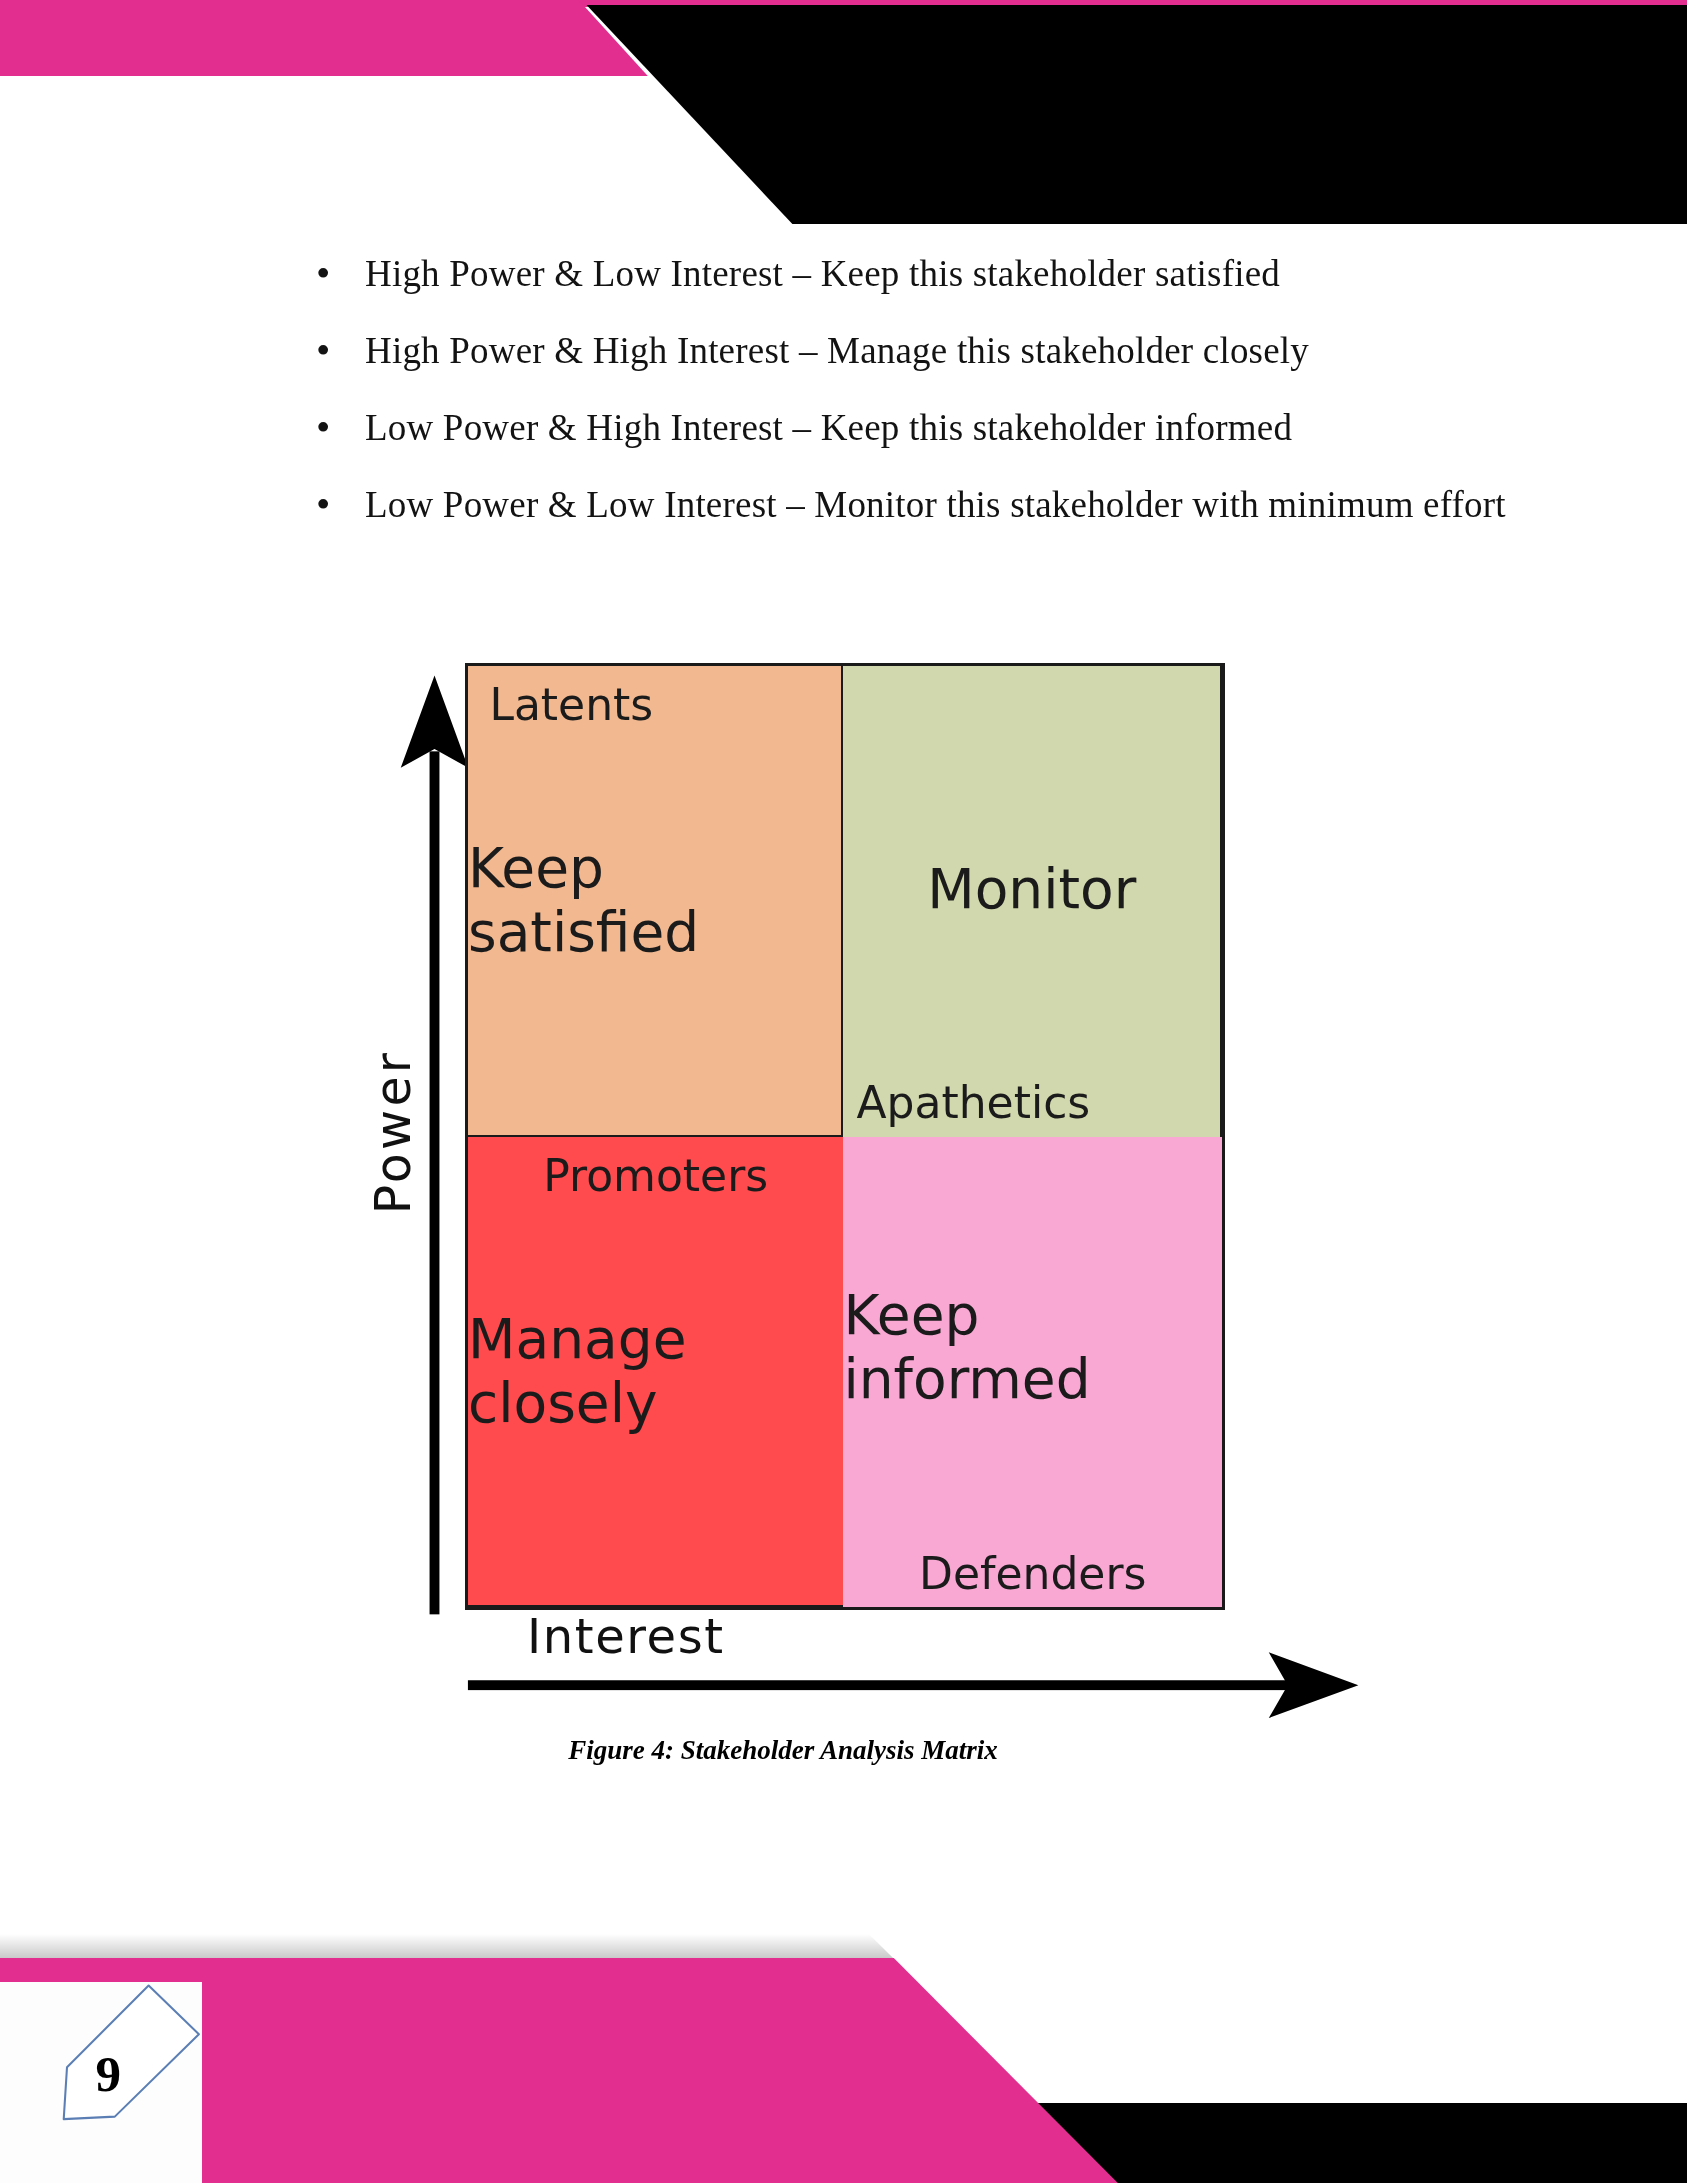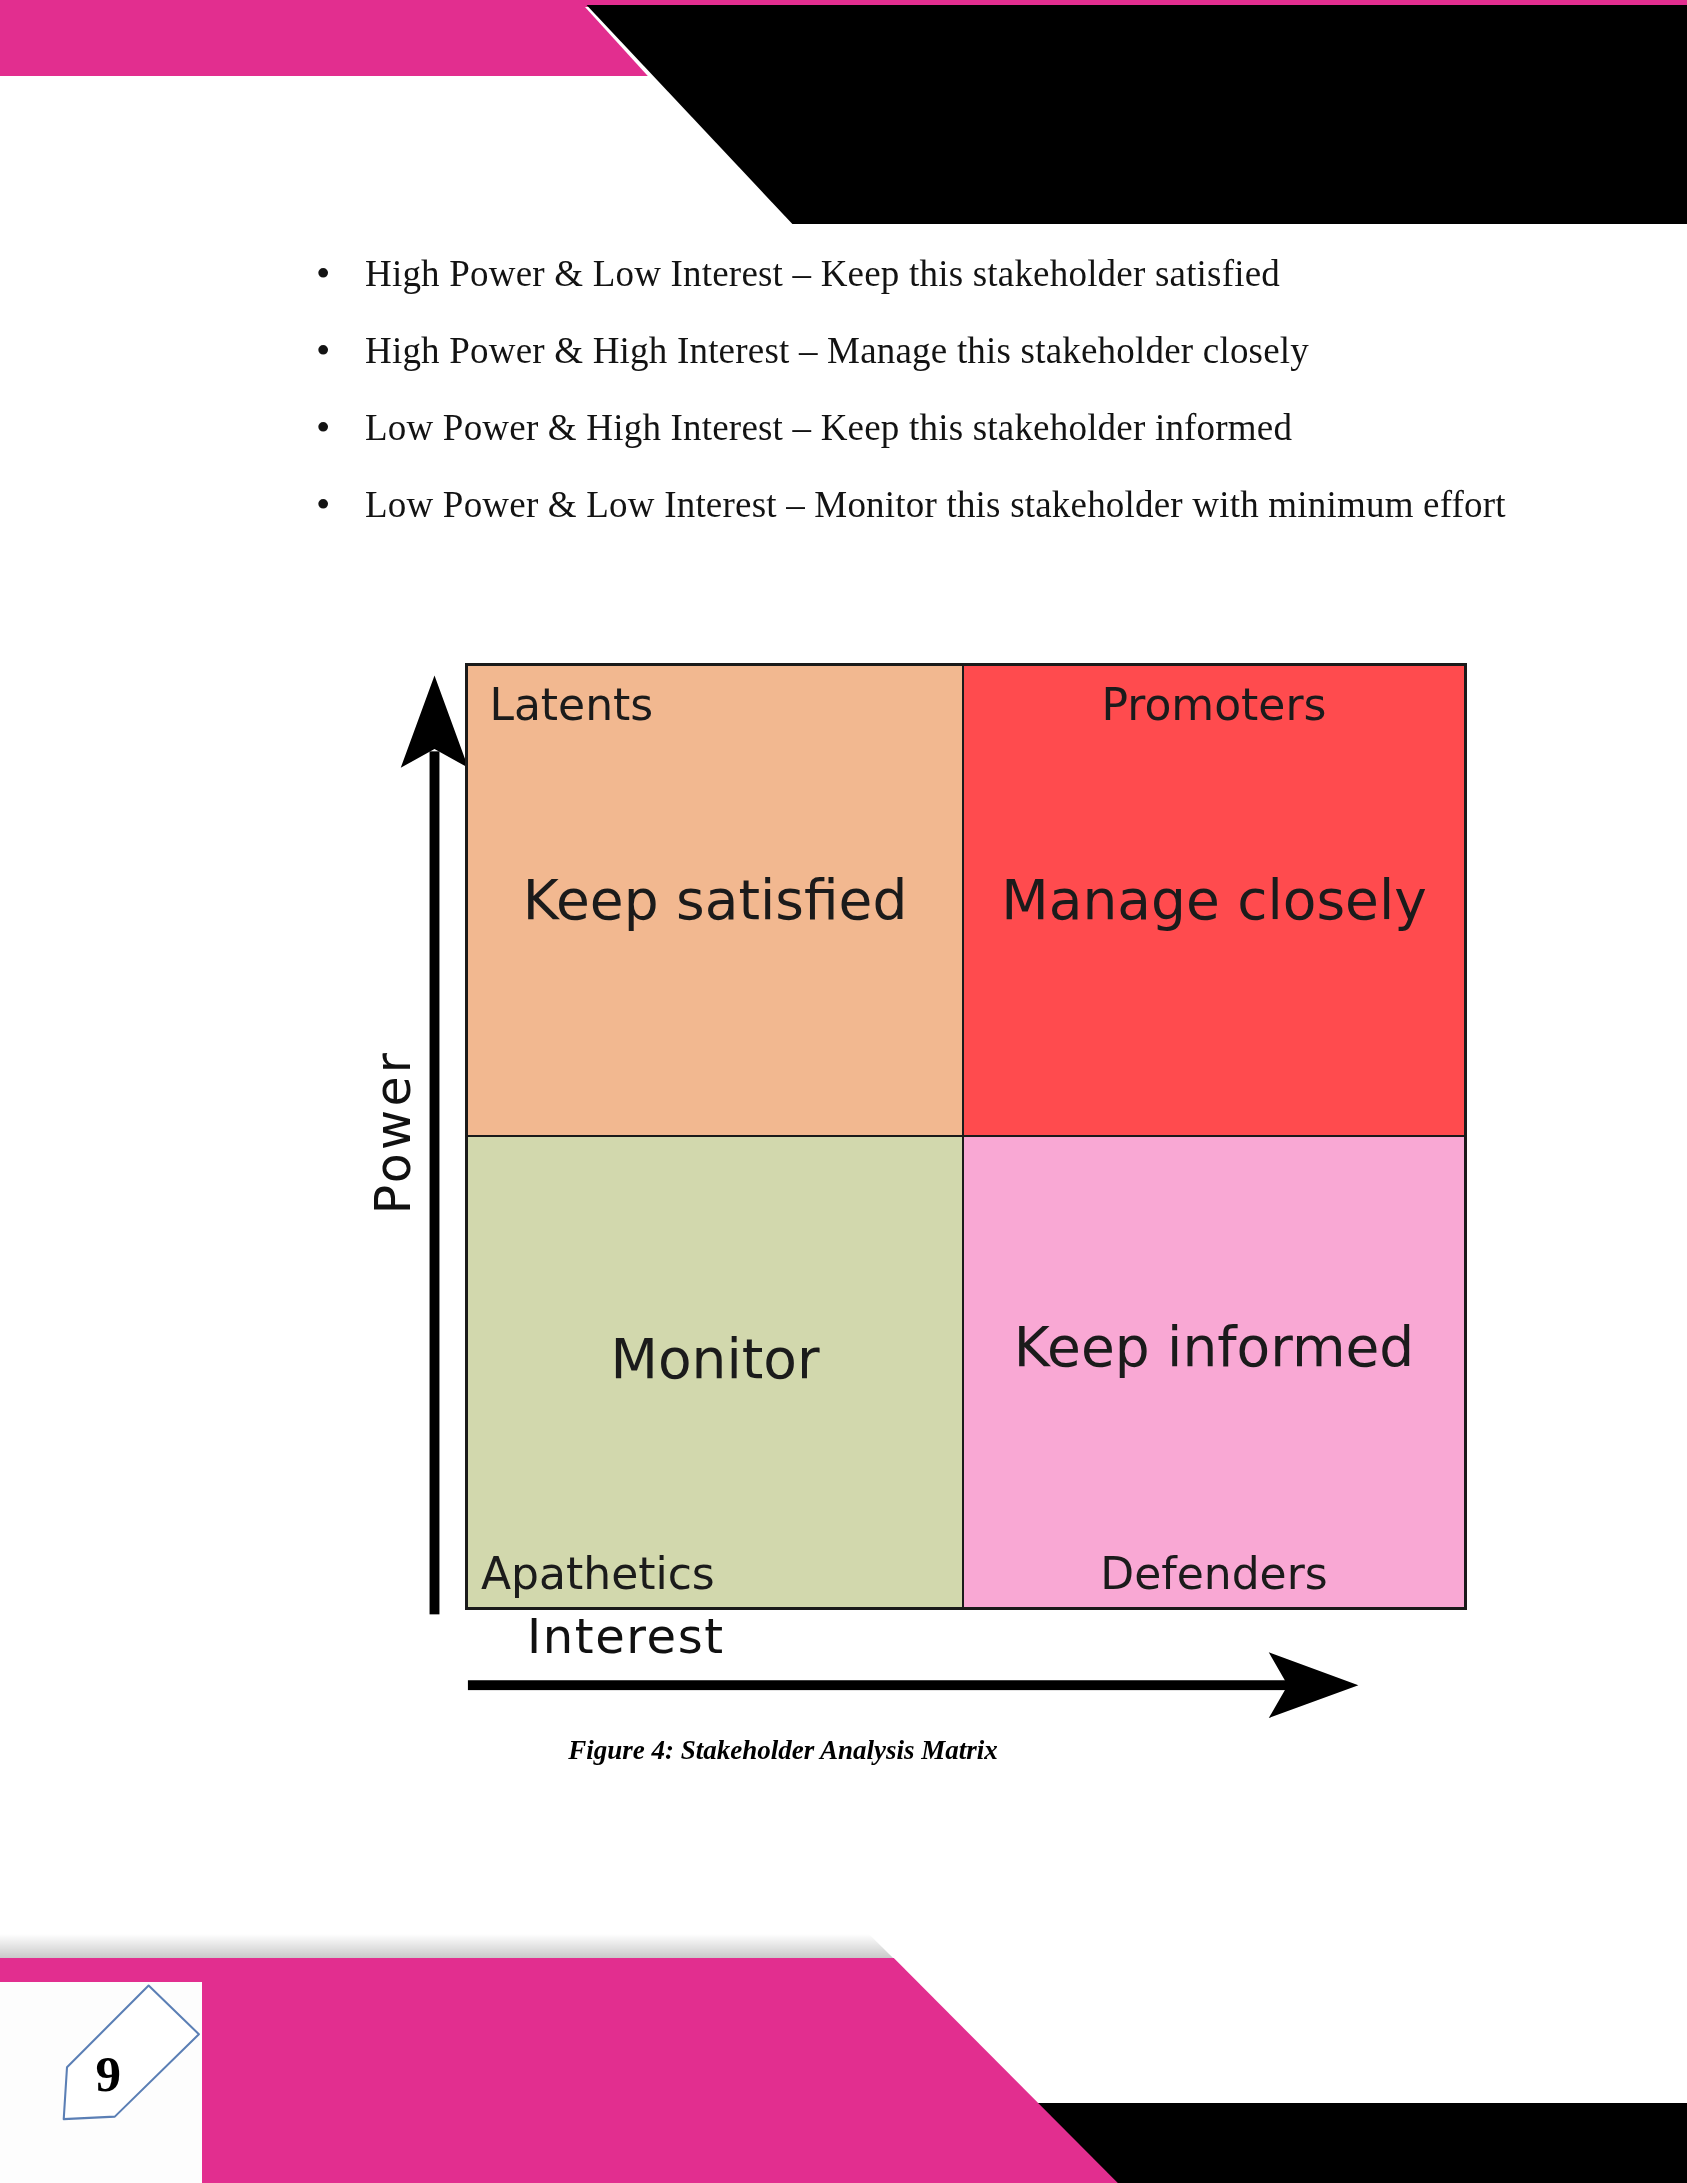--- a/index.html
+++ b/index.html
@@ -13,21 +13,21 @@
     clip-path:polygon(0 0,34.3% 0,38.4% 100%,0 100%);}
   .hdr-black{position:absolute;left:0;top:5px;width:1687px;height:219px;background:#000;z-index:3;
     clip-path:polygon(34.77% 0,100% 0,100% 100%,46.97% 100%);
     filter:drop-shadow(-6.6px 6.6px 5.8px rgba(0,0,0,.38));}
   
   .bullets{position:absolute;left:316px;top:235px;width:1236px;}
   .li{display:flex;align-items:flex-start;}
   .dot{flex:0 0 49px;font-size:41px;line-height:77px;}
   .li-text{font-size:37px;line-height:77px;max-width:1153px;letter-spacing:0.2px;}
   
-  .matrix{position:absolute;left:465px;top:663px;width:1002px;height:947px;
+  .matrix{position:absolute;left:465px;top:663px;width:760px;height:947px;
     border:3.3px solid #1a1a1a;box-sizing:border-box;display:grid;
     grid-template-columns:49.8% 50.2%;grid-template-rows:50% 50%;
     font-family:"DejaVu Sans",sans-serif;}
   .quad{position:relative;display:flex;align-items:center;justify-content:center;box-sizing:border-box;}
   .quad.tl{border-right:2.5px solid #1a1a1a;border-bottom:2.5px solid #1a1a1a;}
   .quad.tr{border-bottom:2.5px solid #1a1a1a;}
   .quad.bl{border-right:2.5px solid #1a1a1a;}
   .q-action{font-size:55px;color:#1b1b1b;}
   .q-name{position:absolute;font-size:44px;color:#1b1b1b;}
   .q-name.tl-pos{top:13px;left:21.4px;}
@@ -91,27 +91,27 @@
 <svg class="y-arrow" width="91" height="947" viewBox="0 0 110 1150">
   <rect x="49" y="100" width="12" height="1048" fill="#000"></rect>
   <polygon points="55,8 96,120 55,97 14,120" fill="#000"></polygon>
 </svg>
 
 <div class="matrix">
   <div class="quad tl" style="background: rgb(242, 184, 144);">
     <span class="q-name tl-pos">Latents</span>
     <span class="q-action">Keep satisfied</span>
   </div>
+  <div class="quad bl" style="background: rgb(210, 216, 173);">
+    <span class="q-action">Monitor</span>
+    <span class="q-name bl-pos">Apathetics</span>
+  </div>
   <div class="quad tr" style="background: rgb(255, 75, 78);">
     <span class="q-name tr-pos">Promoters</span>
     <span class="q-action">Manage closely</span>
-  </div>
-  <div class="quad bl" style="background: rgb(210, 216, 173);">
-    <span class="q-action">Monitor</span>
-    <span class="q-name bl-pos">Apathetics</span>
   </div>
   <div class="quad br" style="background: #f9a8d4;">
     <span class="q-action">Keep informed</span>
     <span class="q-name br-pos">Defenders</span>
   </div>
 </div>
 
 <div class="x-axis-label">Interest</div>
 
 <svg class="x-arrow" width="923" height="74" viewBox="0 0 1120 90">

